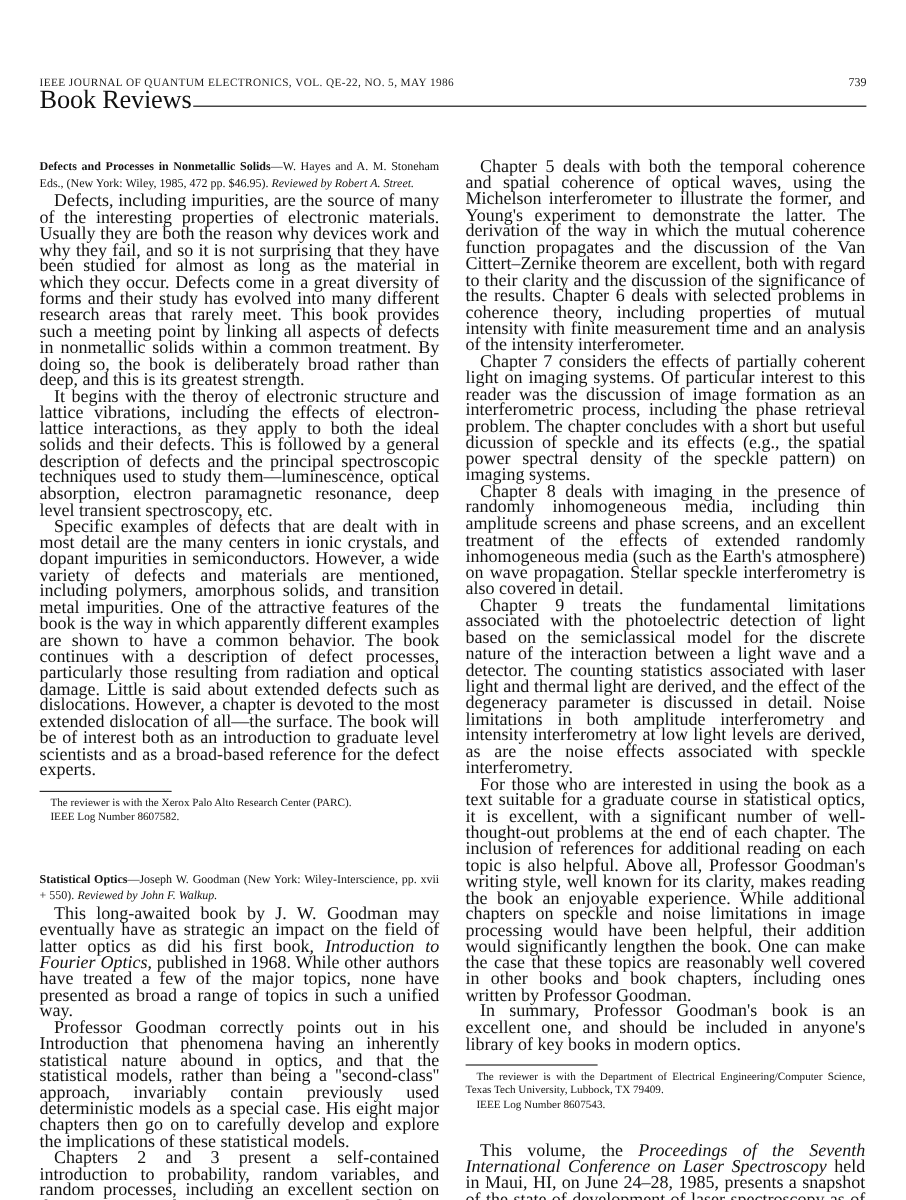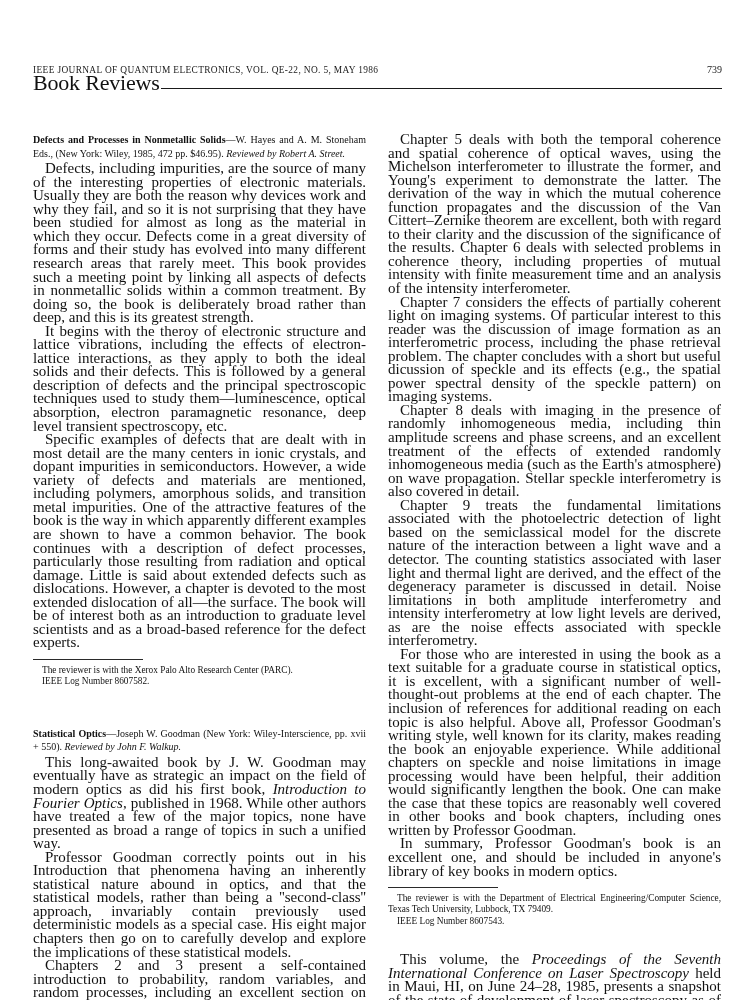--- a/index.html
+++ b/index.html
@@ -159,21 +159,21 @@
 
       <div class="spacer-lg"></div>
       <div class="spacer-md"></div>
 
       <div>
         <div class="review-head">
           <span class="bt">Statistical Optics</span><span>—Joseph W. Goodman (New York: Wiley-Interscience, pp. xvii + 550). </span><span class="it">Reviewed by John F. Walkup.</span>
         </div>
 
         <p class="body">
-          <span>This long-awaited book by J. W. Goodman may eventually have as strategic an impact on the field of modern optics as did his first book, </span><span class="it">Introduction to Fourier Optics</span><span>, published in 1968. While other authors have treated a few of the major topics, none have presented as broad a range of topics in such a unified way.</span>
+          <span>This long-awaited book by J. W. Goodman may eventually have as strategic an impact on the field of latter optics as did his first book, </span><span class="it">Introduction to Fourier Optics</span><span>, published in 1968. While other authors have treated a few of the major topics, none have presented as broad a range of topics in such a unified way.</span>
         </p>
         <p class="body">Professor Goodman correctly points out in his Introduction that phenomena having an inherently statistical nature abound in optics, and that the statistical models, rather than being a ''second-class'' approach, invariably contain previously used deterministic models as a special case. His eight major chapters then go on to carefully develop and explore the implications of these statistical models.</p>
         <p class="body">Chapters 2 and 3 present a self-contained introduction to probability, random variables, and random processes, including an excellent section on the Poisson impulse (point) process with which Dr. Goodman and his students have worked extensively.</p>
         <p class="body">Chapter 4 covers first-order statistics of light waves, including laser light as well as both polarized and unpolarized thermal light.</p>
       </div>
     </div>
 
     <div class="col">
 
       <div>

